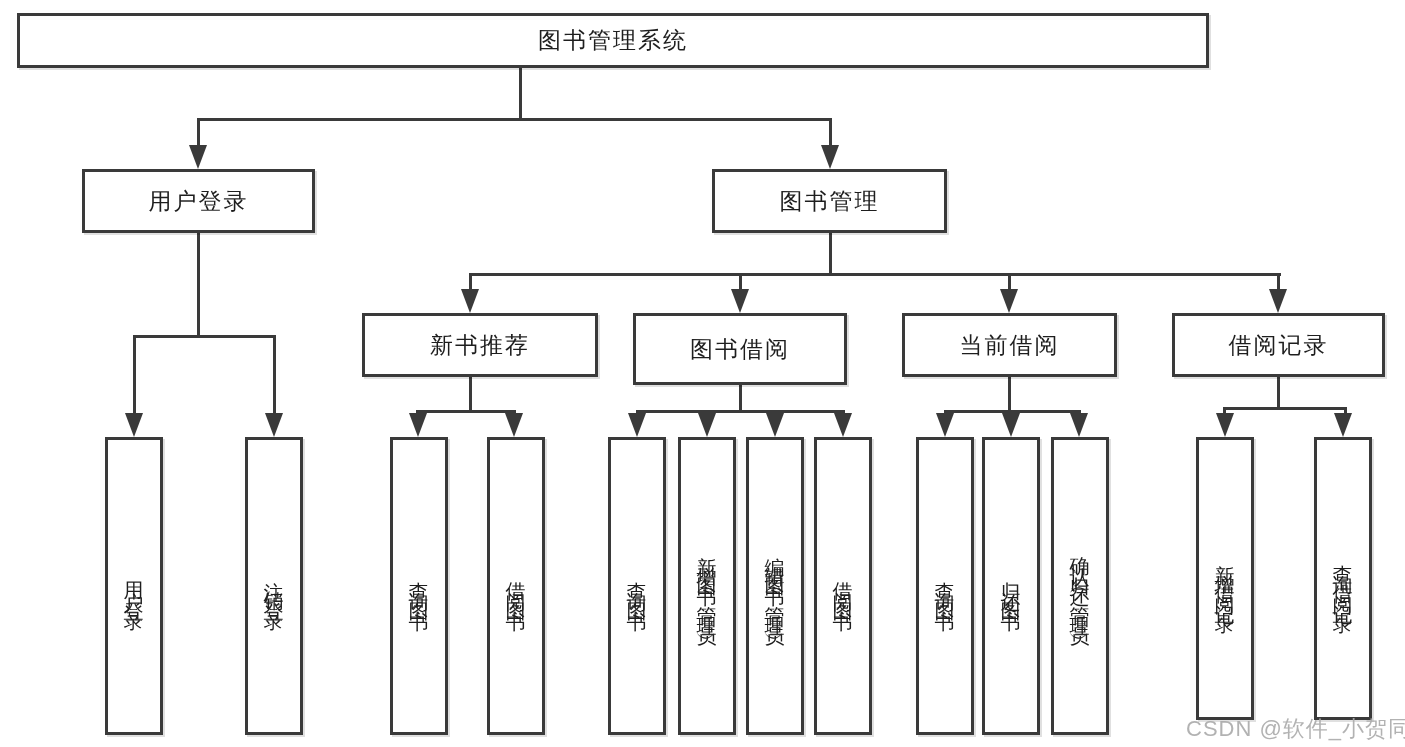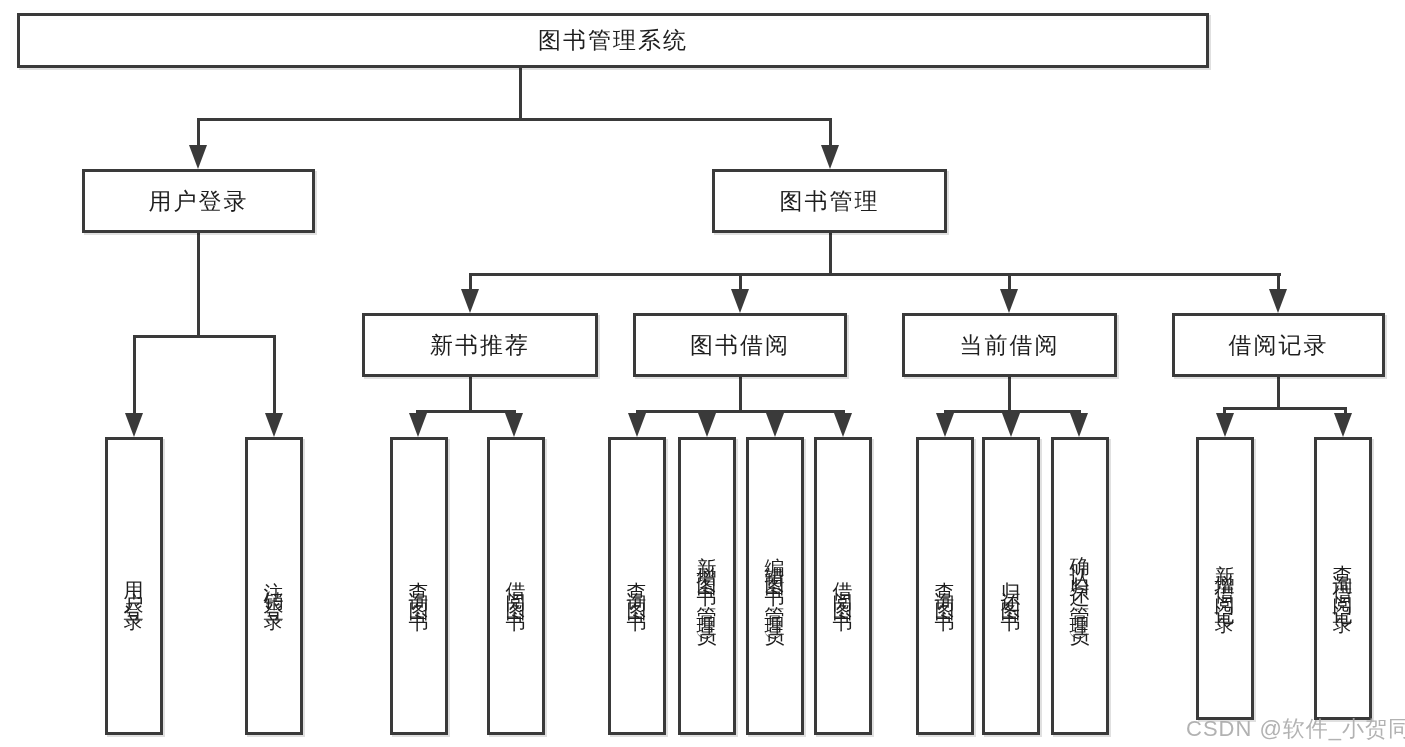--- a/index.html
+++ b/index.html
@@ -144,21 +144,21 @@
   <div class="hbox" style="left:82px;top:169px;width:233px;height:64px;">
     <span>用户登录</span>
   </div>
   <div class="hbox" style="left:712px;top:169px;width:235px;height:64px;">
     <span>图书管理</span>
   </div>
 
   <div class="hbox" style="left:362px;top:313px;width:236px;height:64px;">
     <span>新书推荐</span>
   </div>
-  <div class="hbox" style="left:633px;top:313px;width:214px;height:64px;">
+  <div class="hbox" style="left:633px;top:313px;width:214px;height:72px;">
     <span>图书借阅</span>
   </div>
   <div class="hbox" style="left:1172px;top:313px;width:213px;height:64px;">
     <span>借阅记录</span>
   </div>
   <div class="hbox" style="left:902px;top:313px;width:215px;height:64px;">
     <span>当前借阅</span>
   </div>
 
   <div class="vbox" style="left:105px;top:437px;height:298px;">

